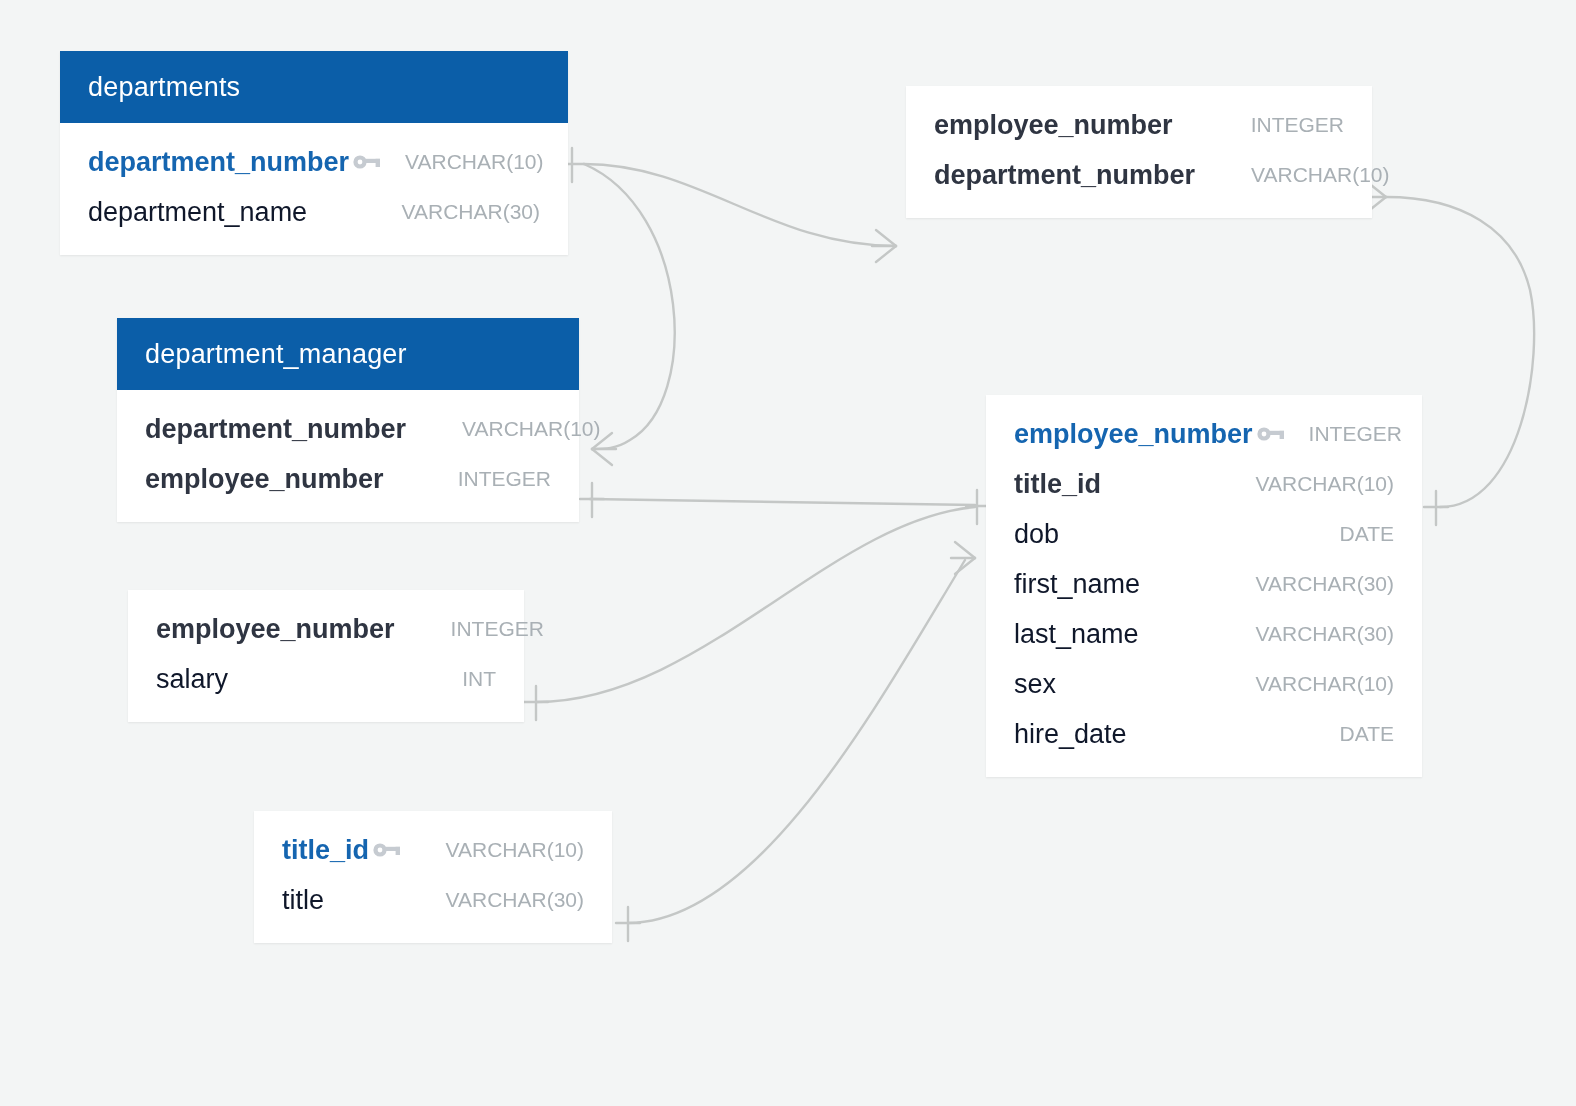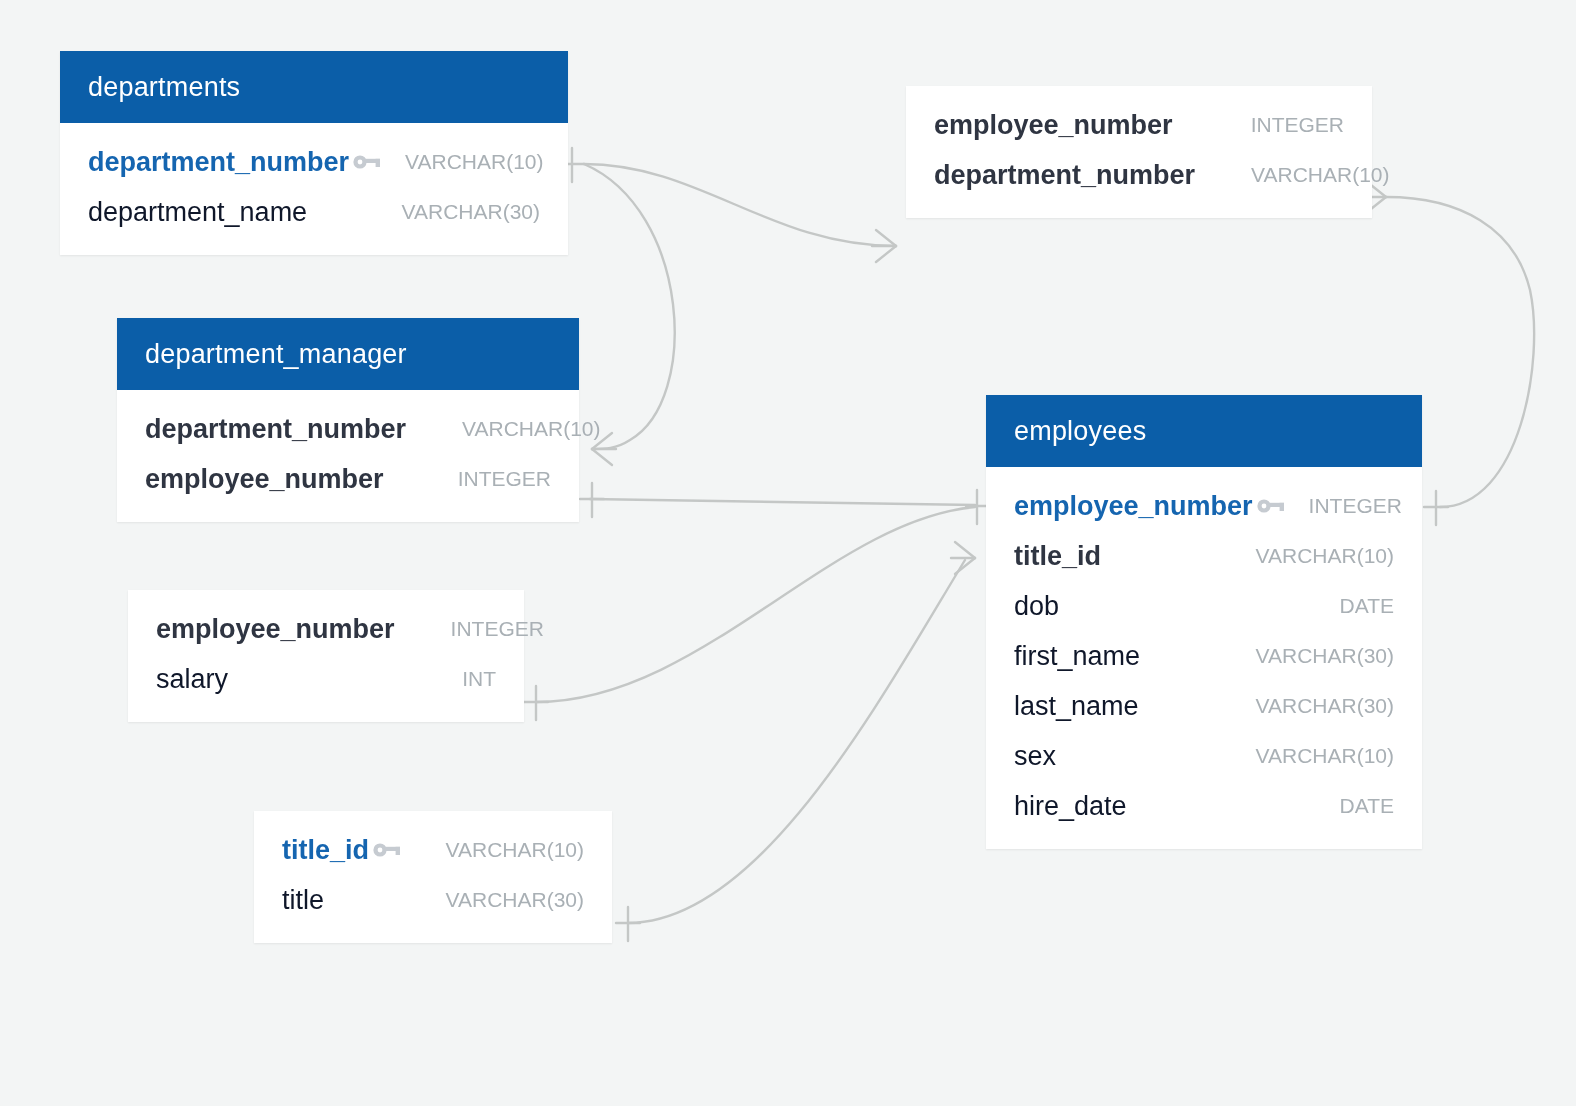--- a/index.html
+++ b/index.html
@@ -185,21 +185,20 @@
           </div>
           <div class="attr-row">
             <span class="attr-name fk">employee_number</span>
             <span class="key-slot"></span>
             <span class="attr-spacer"></span>
             <span class="attr-type">INTEGER</span>
           </div>
         </div>
   </div>
       <div class="entity" style="left: 986px; top: 395px; width: 436px;">
-    <div class="entity-header">employees</div>
     <div class="entity-body">
           <div class="attr-row">
             <span class="attr-name pk">employee_number</span>
             <svg class="key-icon" viewBox="0 0 28 18">
               <g fill="#c6cbd1">
                 <circle cx="7" cy="9" r="6.6"></circle>
                 <rect x="12" y="5.8" width="15" height="4.2"></rect>
                 <rect x="22.6" y="5.8" width="4.4" height="8.2"></rect>
                 <circle cx="7" cy="9" r="2.4" fill="#ffffff"></circle>
               </g>

